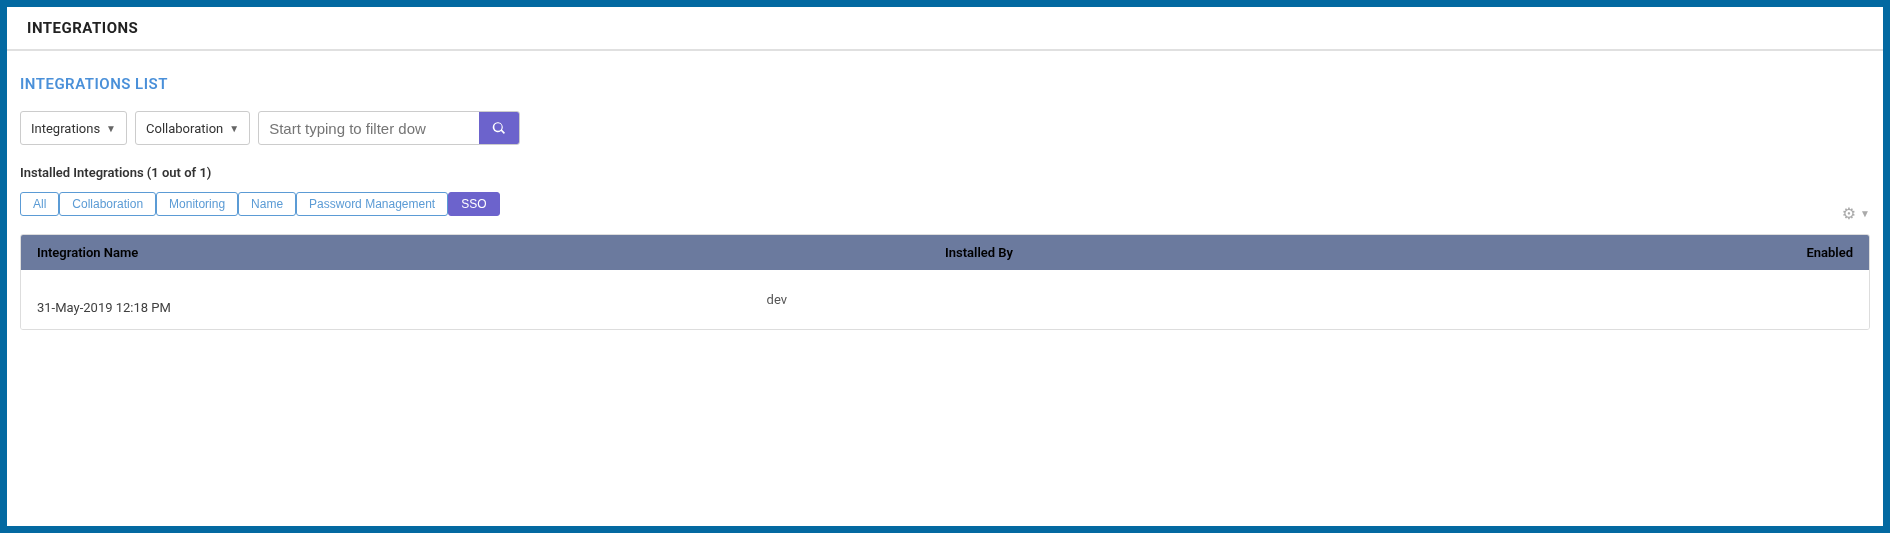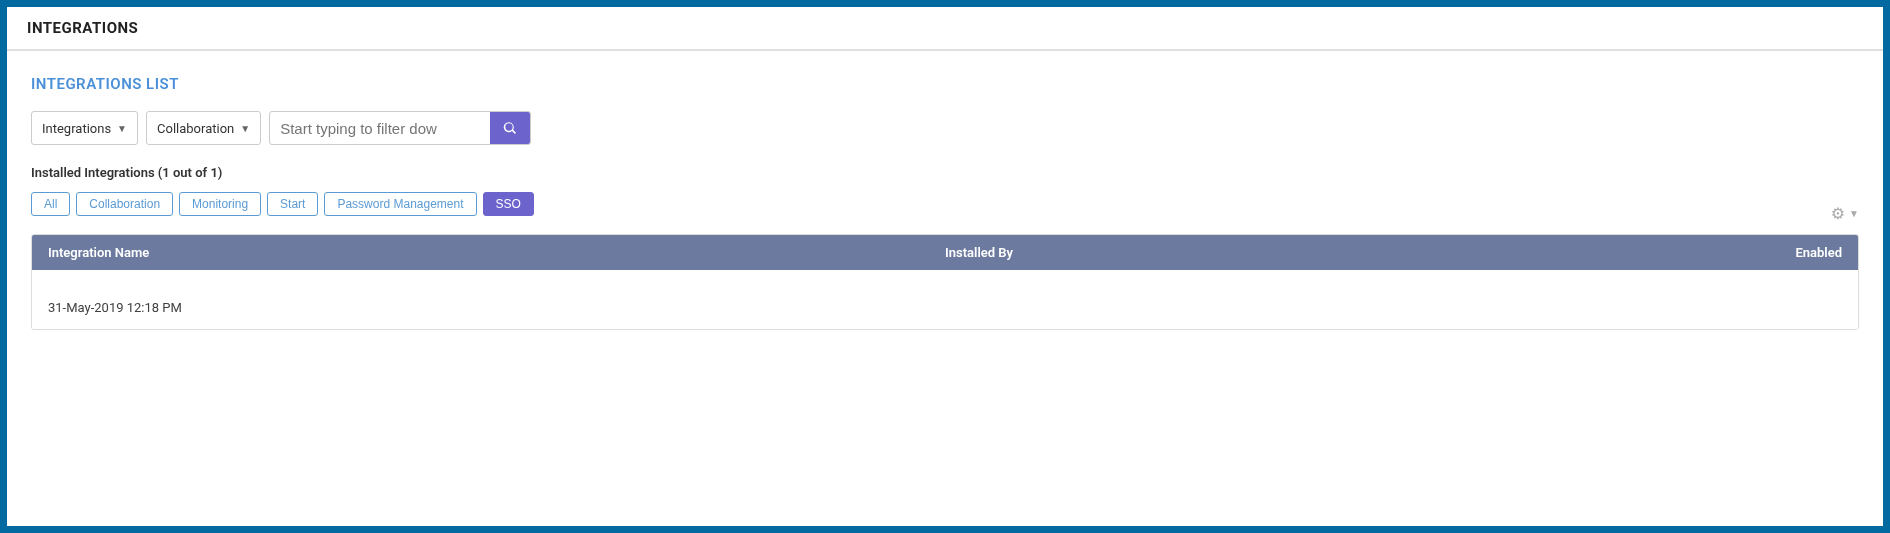--- a/index.html
+++ b/index.html
@@ -19,21 +19,21 @@
       padding: 12px 20px;
       border-bottom: 2px solid #e0e0e0;
     }
     .page-header h1 {
       font-size: 15px;
       font-weight: 700;
       color: #222;
       letter-spacing: 0.5px;
     }
     .content-area {
-      padding: 24px 24px;
+      padding: 24px 13px;
     }
     .section-title {
       font-size: 15px;
       font-weight: 600;
       color: #4a90d9;
       margin-bottom: 18px;
       letter-spacing: 0.5px;
     }
     .filters-row {
       display: flex;
@@ -90,21 +90,20 @@
       fill: #fff;
     }
     .installed-label {
       font-size: 13px;
       font-weight: 600;
       color: #333;
       margin-bottom: 12px;
     }
     .filter-tabs {
       display: flex;
-      gap: 6px;
       align-items: flex-start;
       margin-bottom: 18px;
     }
     .filter-tab {
       border: 1px solid #5b9bd5;
       border-radius: 3px;
       padding: 4px 12px;
       font-size: 12px;
       color: #5b9bd5;
       background: #fff;
@@ -137,21 +136,21 @@
       width: 100%;
     }
     .table-wrapper {
       border: 1px solid #ddd;
       border-radius: 3px;
       overflow: hidden;
     }
     .table-header {
       display: flex;
       background: #6b7a9e;
-      color: #ffffff;
+      color: #000000;
       font-size: 13px;
       font-weight: 600;
     }
     .table-header .col {
       padding: 10px 16px;
     }
     .col-name { flex: 3; }
     .col-time { flex: 2; }
     .col-by { flex: 2; }
     .col-enabled { flex: 1; text-align: right; padding-right: 24px; }
@@ -213,37 +212,38 @@
     </div>
 
     <div class="installed-label">Installed Integrations (1 out of 1)</div>
 
     <div class="filter-tabs-row">
       <div class="filter-tabs">
 
       <button class="filter-tab">All</button>
           <button class="filter-tab">Collaboration</button>
           <button class="filter-tab">Monitoring</button>
-          <button class="filter-tab">Start</button>
+          <button class="filter-tab">Name</button>
           <button class="filter-tab">Password Management</button>
           <button class="filter-tab active">SSO</button>
         </div>
       <div class="settings-area">
         <span class="gear-icon">⚙</span>
         <span class="dropdown-arrow-small">▼</span>
       </div>
     </div>
 
     <div class="table-wrapper">
       <div class="table-header">
         <div class="col col-name">Integration Name</div>
         <div class="col col-by">Installed By</div>
         <div class="col col-enabled">Enabled</div>
       </div>
       <div id="table-body">
           <div class="table-row">
             <div class="col-time-cell">31-May-2019 12:18 PM</div>
+            <div class="col-by-cell">dev</div>
             <div class="col-enabled-cell"></div>
           </div>
         </div>
     </div>
   </div>
 </div>
 
 </body></html>

